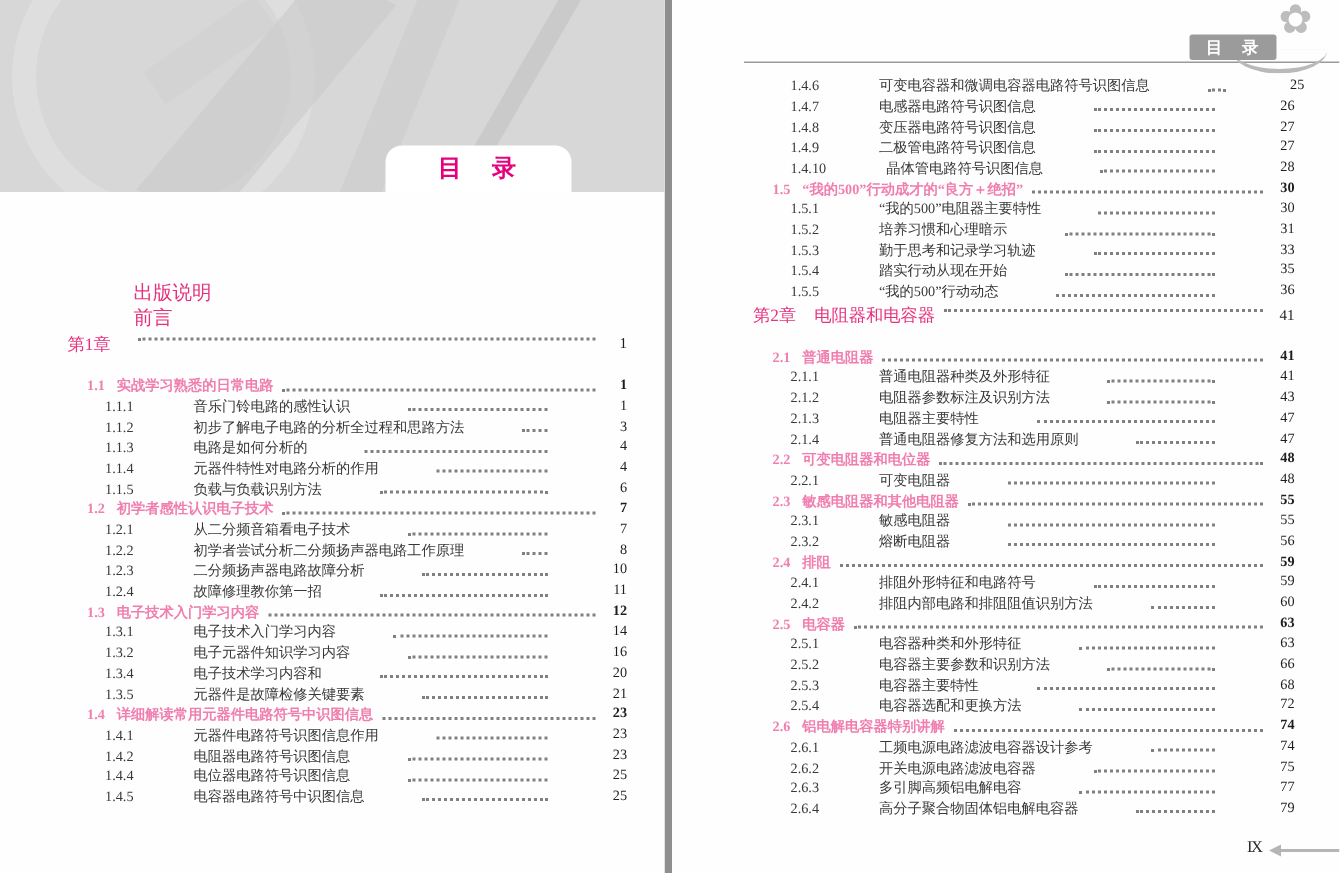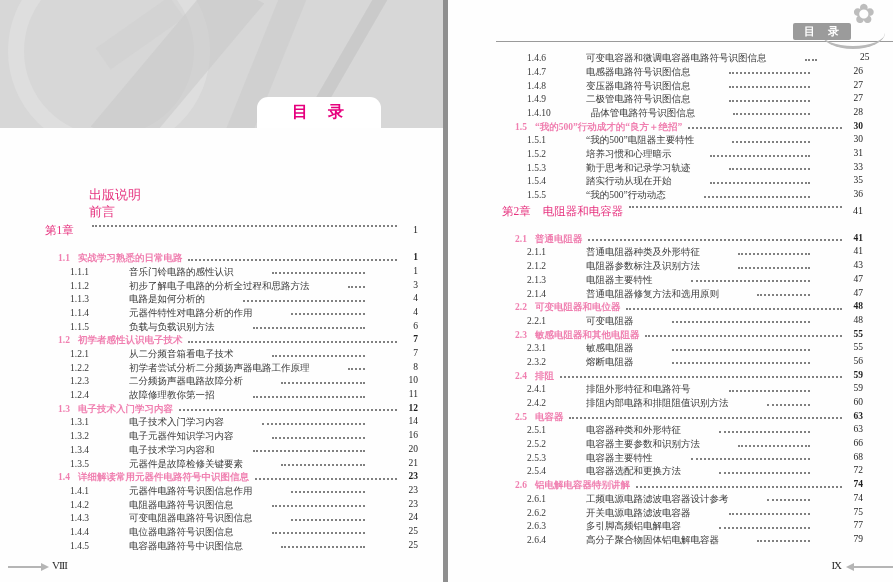--- a/index.html
+++ b/index.html
@@ -212,44 +212,34 @@
             <span class="leader"></span>
             <span class="pg">23</span>
           </div>
           <div class="row item">
             <span class="num">1.4.2</span>
             <span class="title">电阻器电路符号识图信息</span>
             <span class="leader"></span>
             <span class="pg">23</span>
           </div>
           <div class="row item">
-            <span class="num">1.4.3</span>
-            <span class="title">可变电阻器电路符号识图信息</span>
-            <span class="leader"></span>
-            <span class="pg">24</span>
-          </div>
-          <div class="row item">
             <span class="num">1.4.4</span>
             <span class="title">电位器电路符号识图信息</span>
             <span class="leader"></span>
             <span class="pg">25</span>
           </div>
           <div class="row item">
             <span class="num">1.4.5</span>
             <span class="title">电容器电路符号中识图信息</span>
             <span class="leader"></span>
             <span class="pg">25</span>
           </div>
         </div>
     </div>
 
-    <div class="footer">
-      <span class="arr arr-right-line"></span>
-      <span class="folio folio-left">VIII</span>
-    </div>
   </div>
 
   <div class="divider"></div>
 
   <div class="page page-right">
     <div class="running-header">
       <div class="hdr-rule"></div>
       <div class="hdr-swoosh"></div>
       <span class="hdr-flower">✿</span>
       <div class="hdr-badge">

